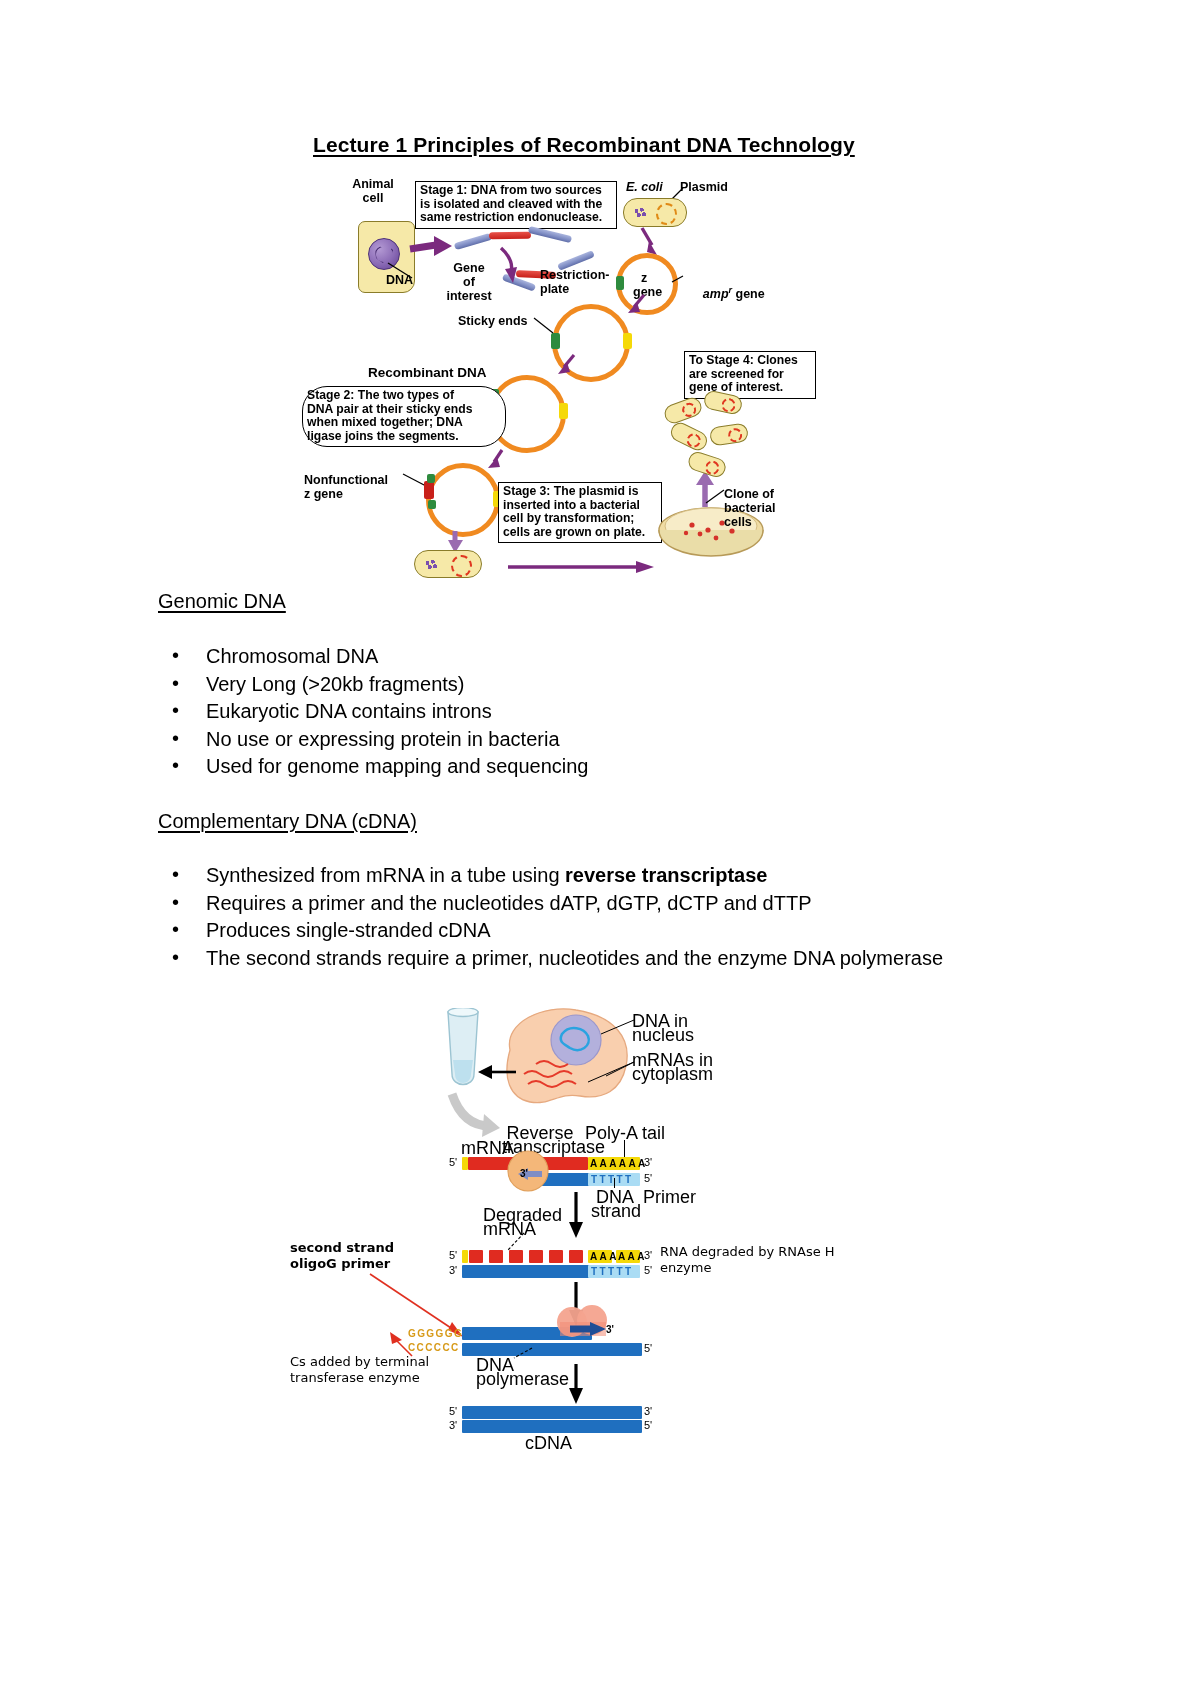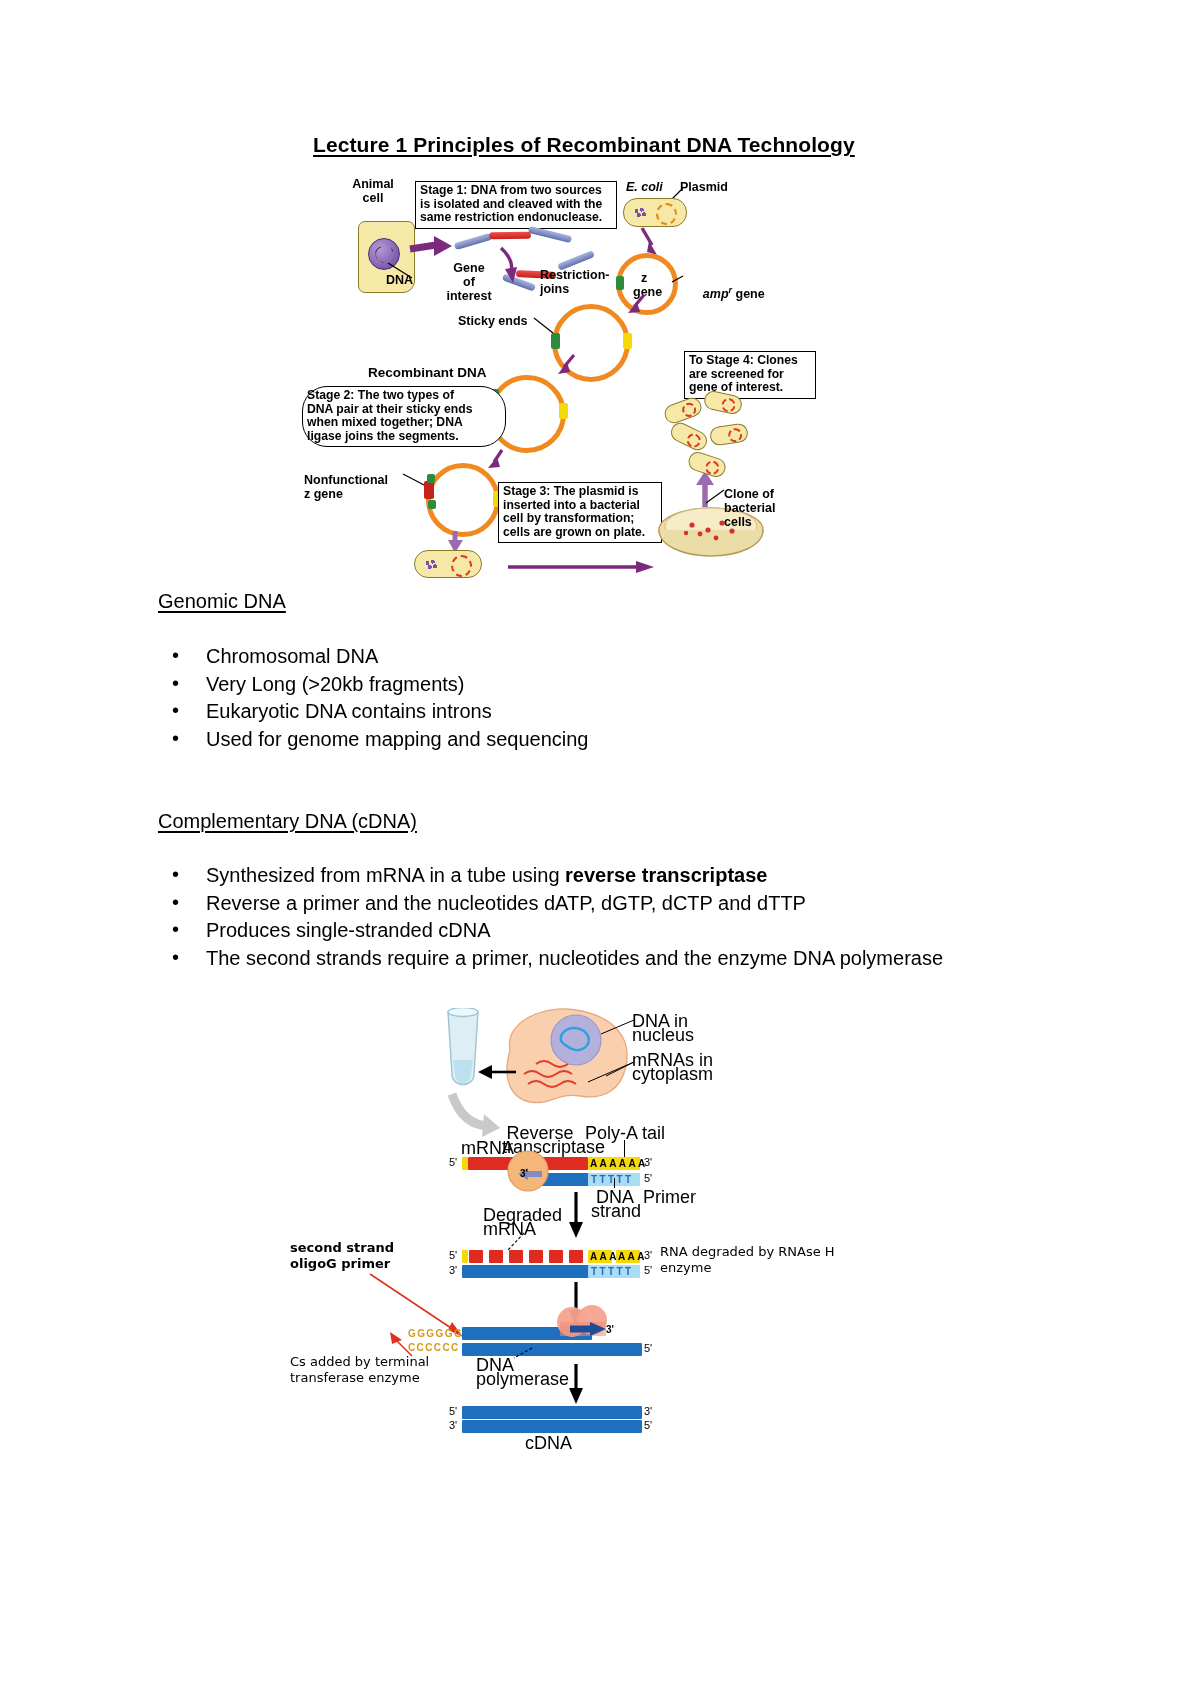--- a/index.html
+++ b/index.html
@@ -243,21 +243,21 @@
 interest</div>
 
     <div class="frag" style="left:212px; top:104px; width:34px; transform:rotate(20deg);"></div>
     <div class="frag red" style="left:226px; top:96px; width:40px; transform:rotate(3deg);"></div>
     <div class="frag" style="left:267px; top:82px; width:38px; transform:rotate(-22deg);"></div>
     <svg style="position:absolute;left:205px;top:70px;" width="36" height="40">
       <path d="M6 3 C16 12, 18 20, 16 28" stroke="#7b2a7e" stroke-width="3.4" fill="none"></path>
       <path d="M10 24 L18 38 L22 22 Z" fill="#7b2a7e"></path>
     </svg>
     <div class="lbl" style="left:250px; top:93px;">Restriction-
-joins</div>
+plate</div>
 
     <div class="plasmid-ring" style="left:326px; top:78px; width:62px; height:62px;"></div>
     <div class="seg" style="left:326px; top:101px; width:8px; height:14px; background:#2e8b3e;"></div>
     <div class="lbl" style="left:343px; top:96px; text-align:center; width:22px;">z
 gene</div>
     <div class="lbl" style="left:392px; top:94px;">
       <span style="font-style:italic;">amp</span><span style="font-style:italic;vertical-align:super;font-size:9px;">r</span> gene
     </div>
     <svg style="position:absolute;left:380px;top:98px;" width="16" height="14">
       <line x1="13" y1="3" x2="2" y2="9" stroke="#000" stroke-width="1.2"></line>
@@ -368,27 +368,28 @@
     <svg style="position:absolute;left:414px;top:312px;" width="24" height="22">
       <line x1="20" y1="3" x2="2" y2="16" stroke="#000" stroke-width="1.2"></line>
     </svg>
   </div>
 
   <div class="section-heading" id="heading-genomic">Genomic DNA</div>
   <ul class="bullet-list" id="list-genomic">
     <li>Chromosomal DNA</li>
     <li>Very Long (&gt;20kb fragments)</li>
     <li>Eukaryotic DNA contains introns</li>
+    <li>No use or expressing protein in bacteria</li>
     <li>Used for genome mapping and sequencing</li>
   </ul>
 
   <div class="section-heading" id="heading-cdna">Complementary DNA (cDNA)</div>
   <ul class="bullet-list" id="list-cdna">
     <li>Synthesized from mRNA in a tube using <b>reverse transcriptase</b></li>
-    <li>Reverse a primer and the nucleotides dATP, dGTP, dCTP and dTTP</li>
+    <li>Requires a primer and the nucleotides dATP, dGTP, dCTP and dTTP</li>
     <li>Produces single-stranded cDNA</li>
     <li>The second strands require a primer, nucleotides and the enzyme DNA polymerase</li>
   </ul>
 
   <div class="fig2">
 
     <svg style="position:absolute;left:160px;top:8px;" width="46" height="104">
       <path d="M8 4 L38 4 L34 66 C34 80, 12 80, 12 66 Z" fill="#ddeef4" stroke="#9cc4d2" stroke-width="1.4"></path>
       <ellipse cx="23" cy="4" rx="15" ry="4.5" fill="#eef8fb" stroke="#9cc4d2" stroke-width="1.4"></ellipse>
       <path d="M13 52 L33 52 L31 66 C31 78, 15 78, 15 66 Z" fill="#bde0ee" stroke="none"></path>

